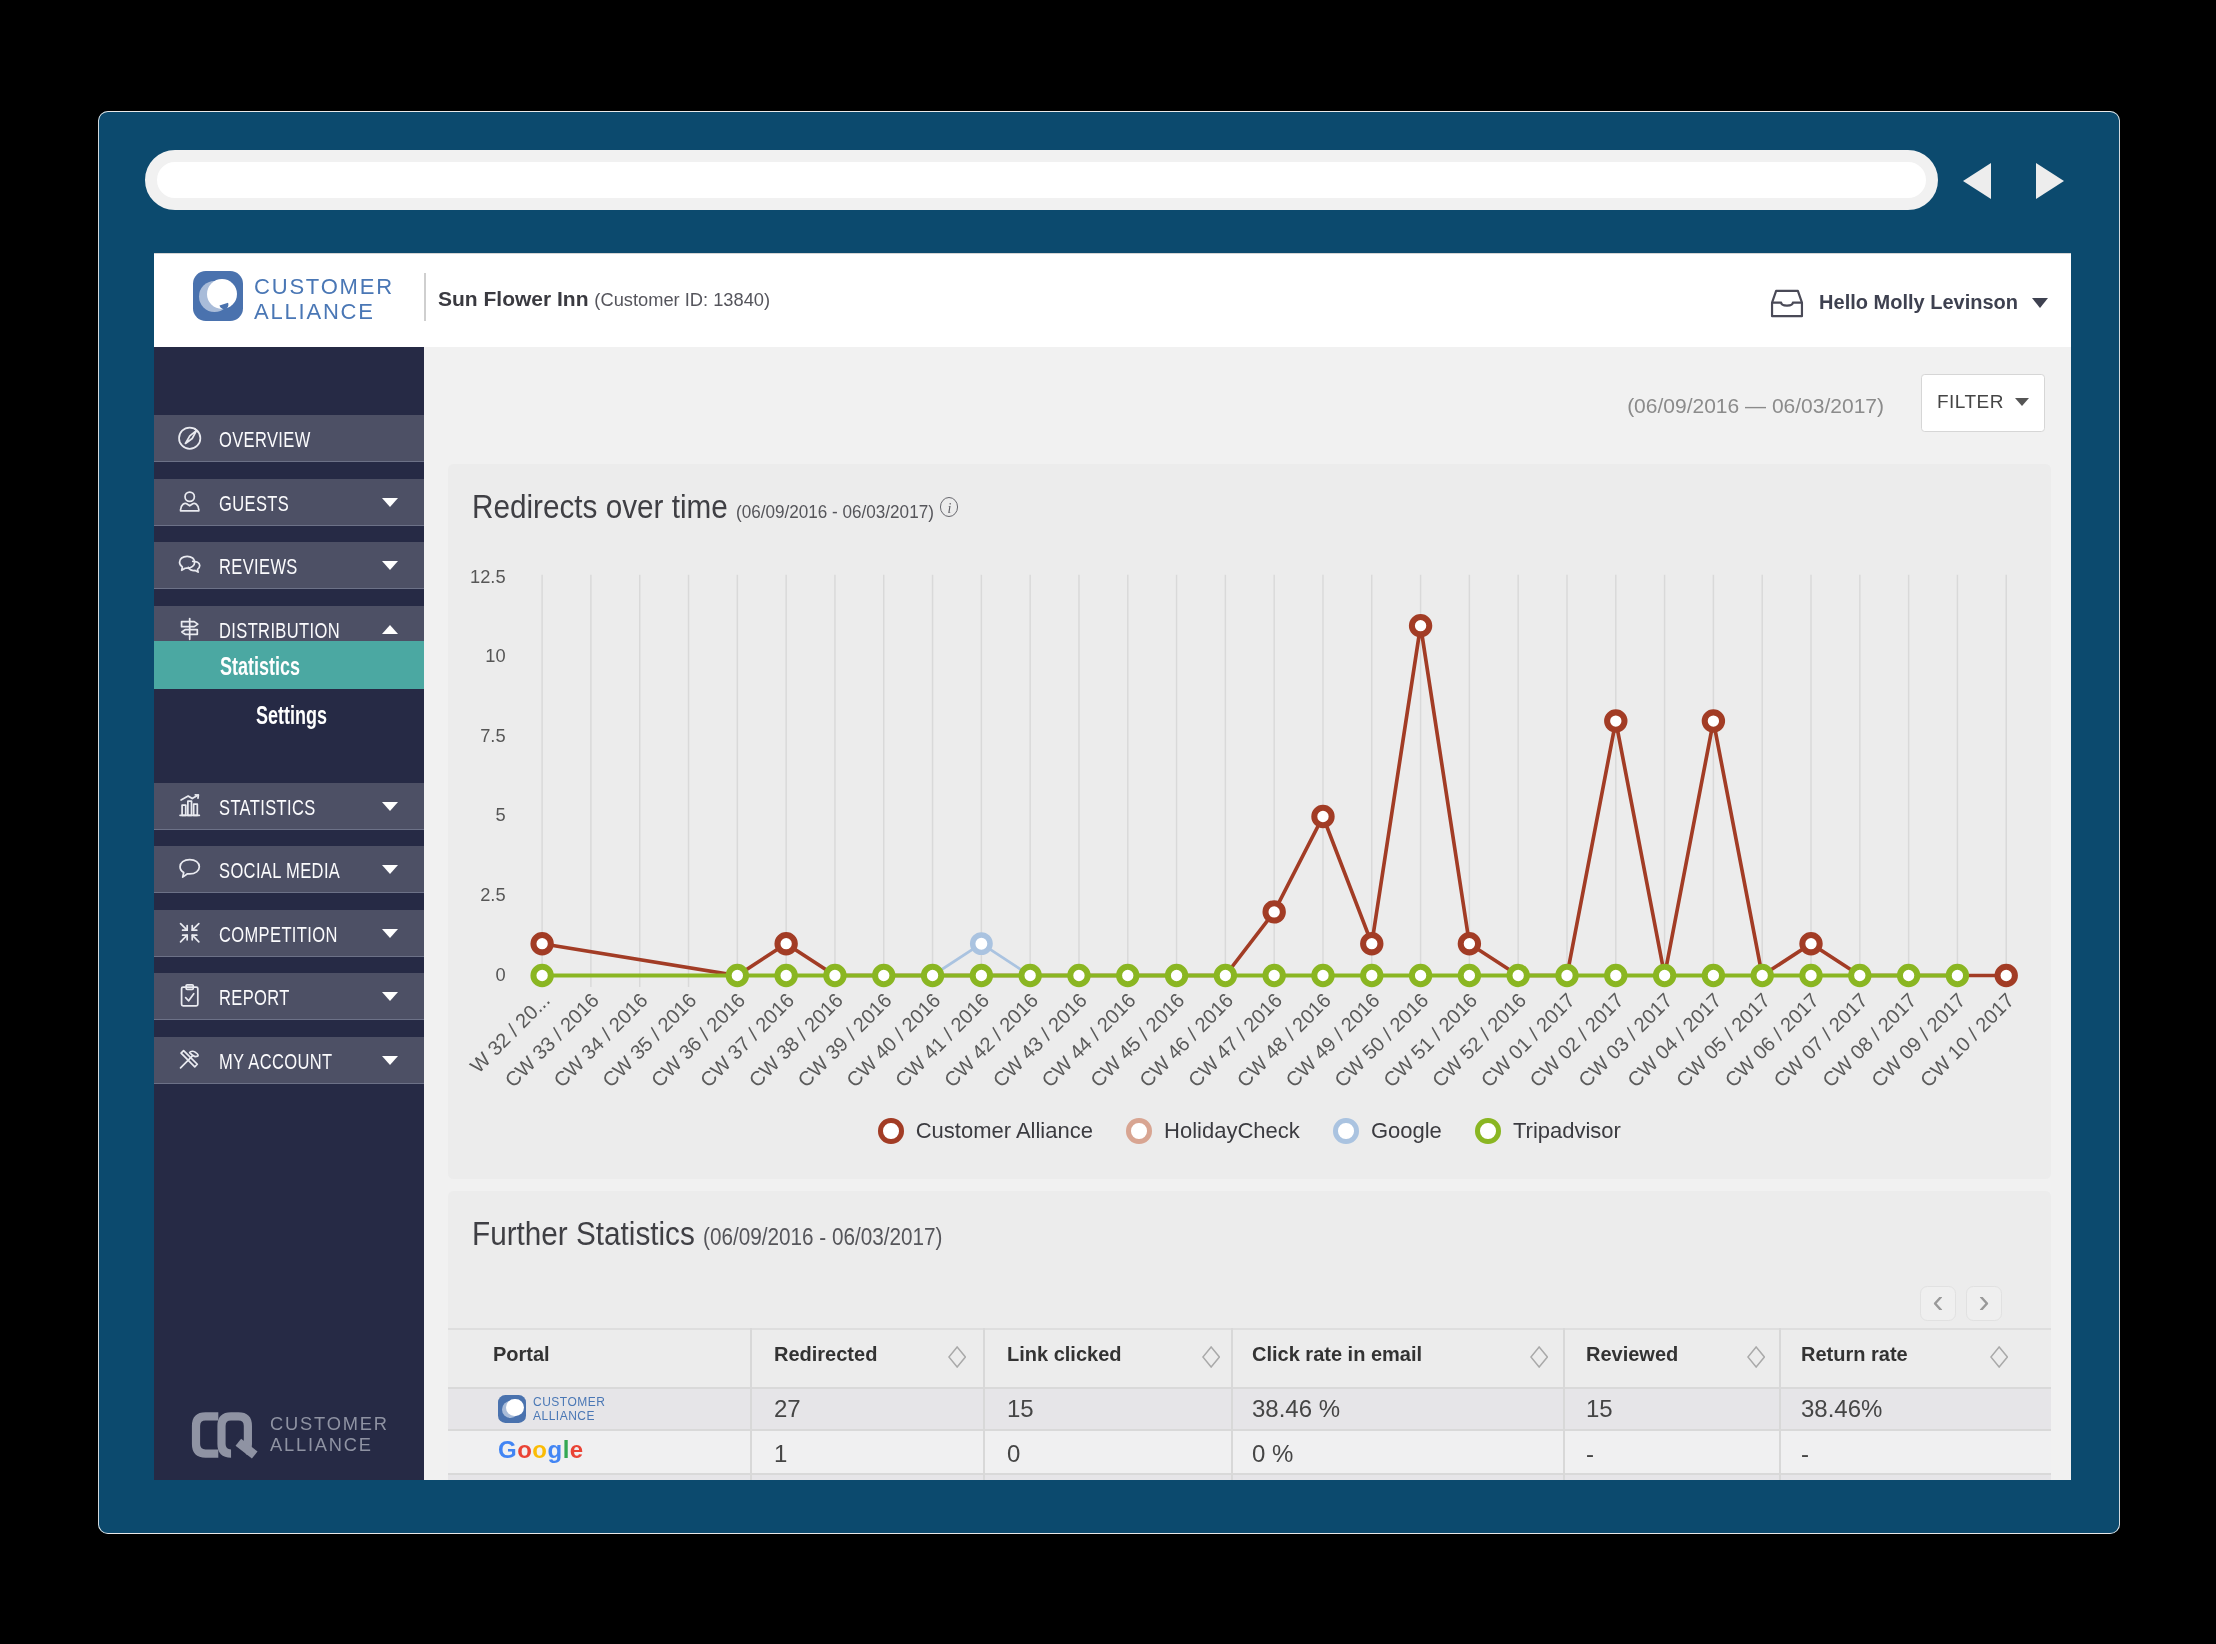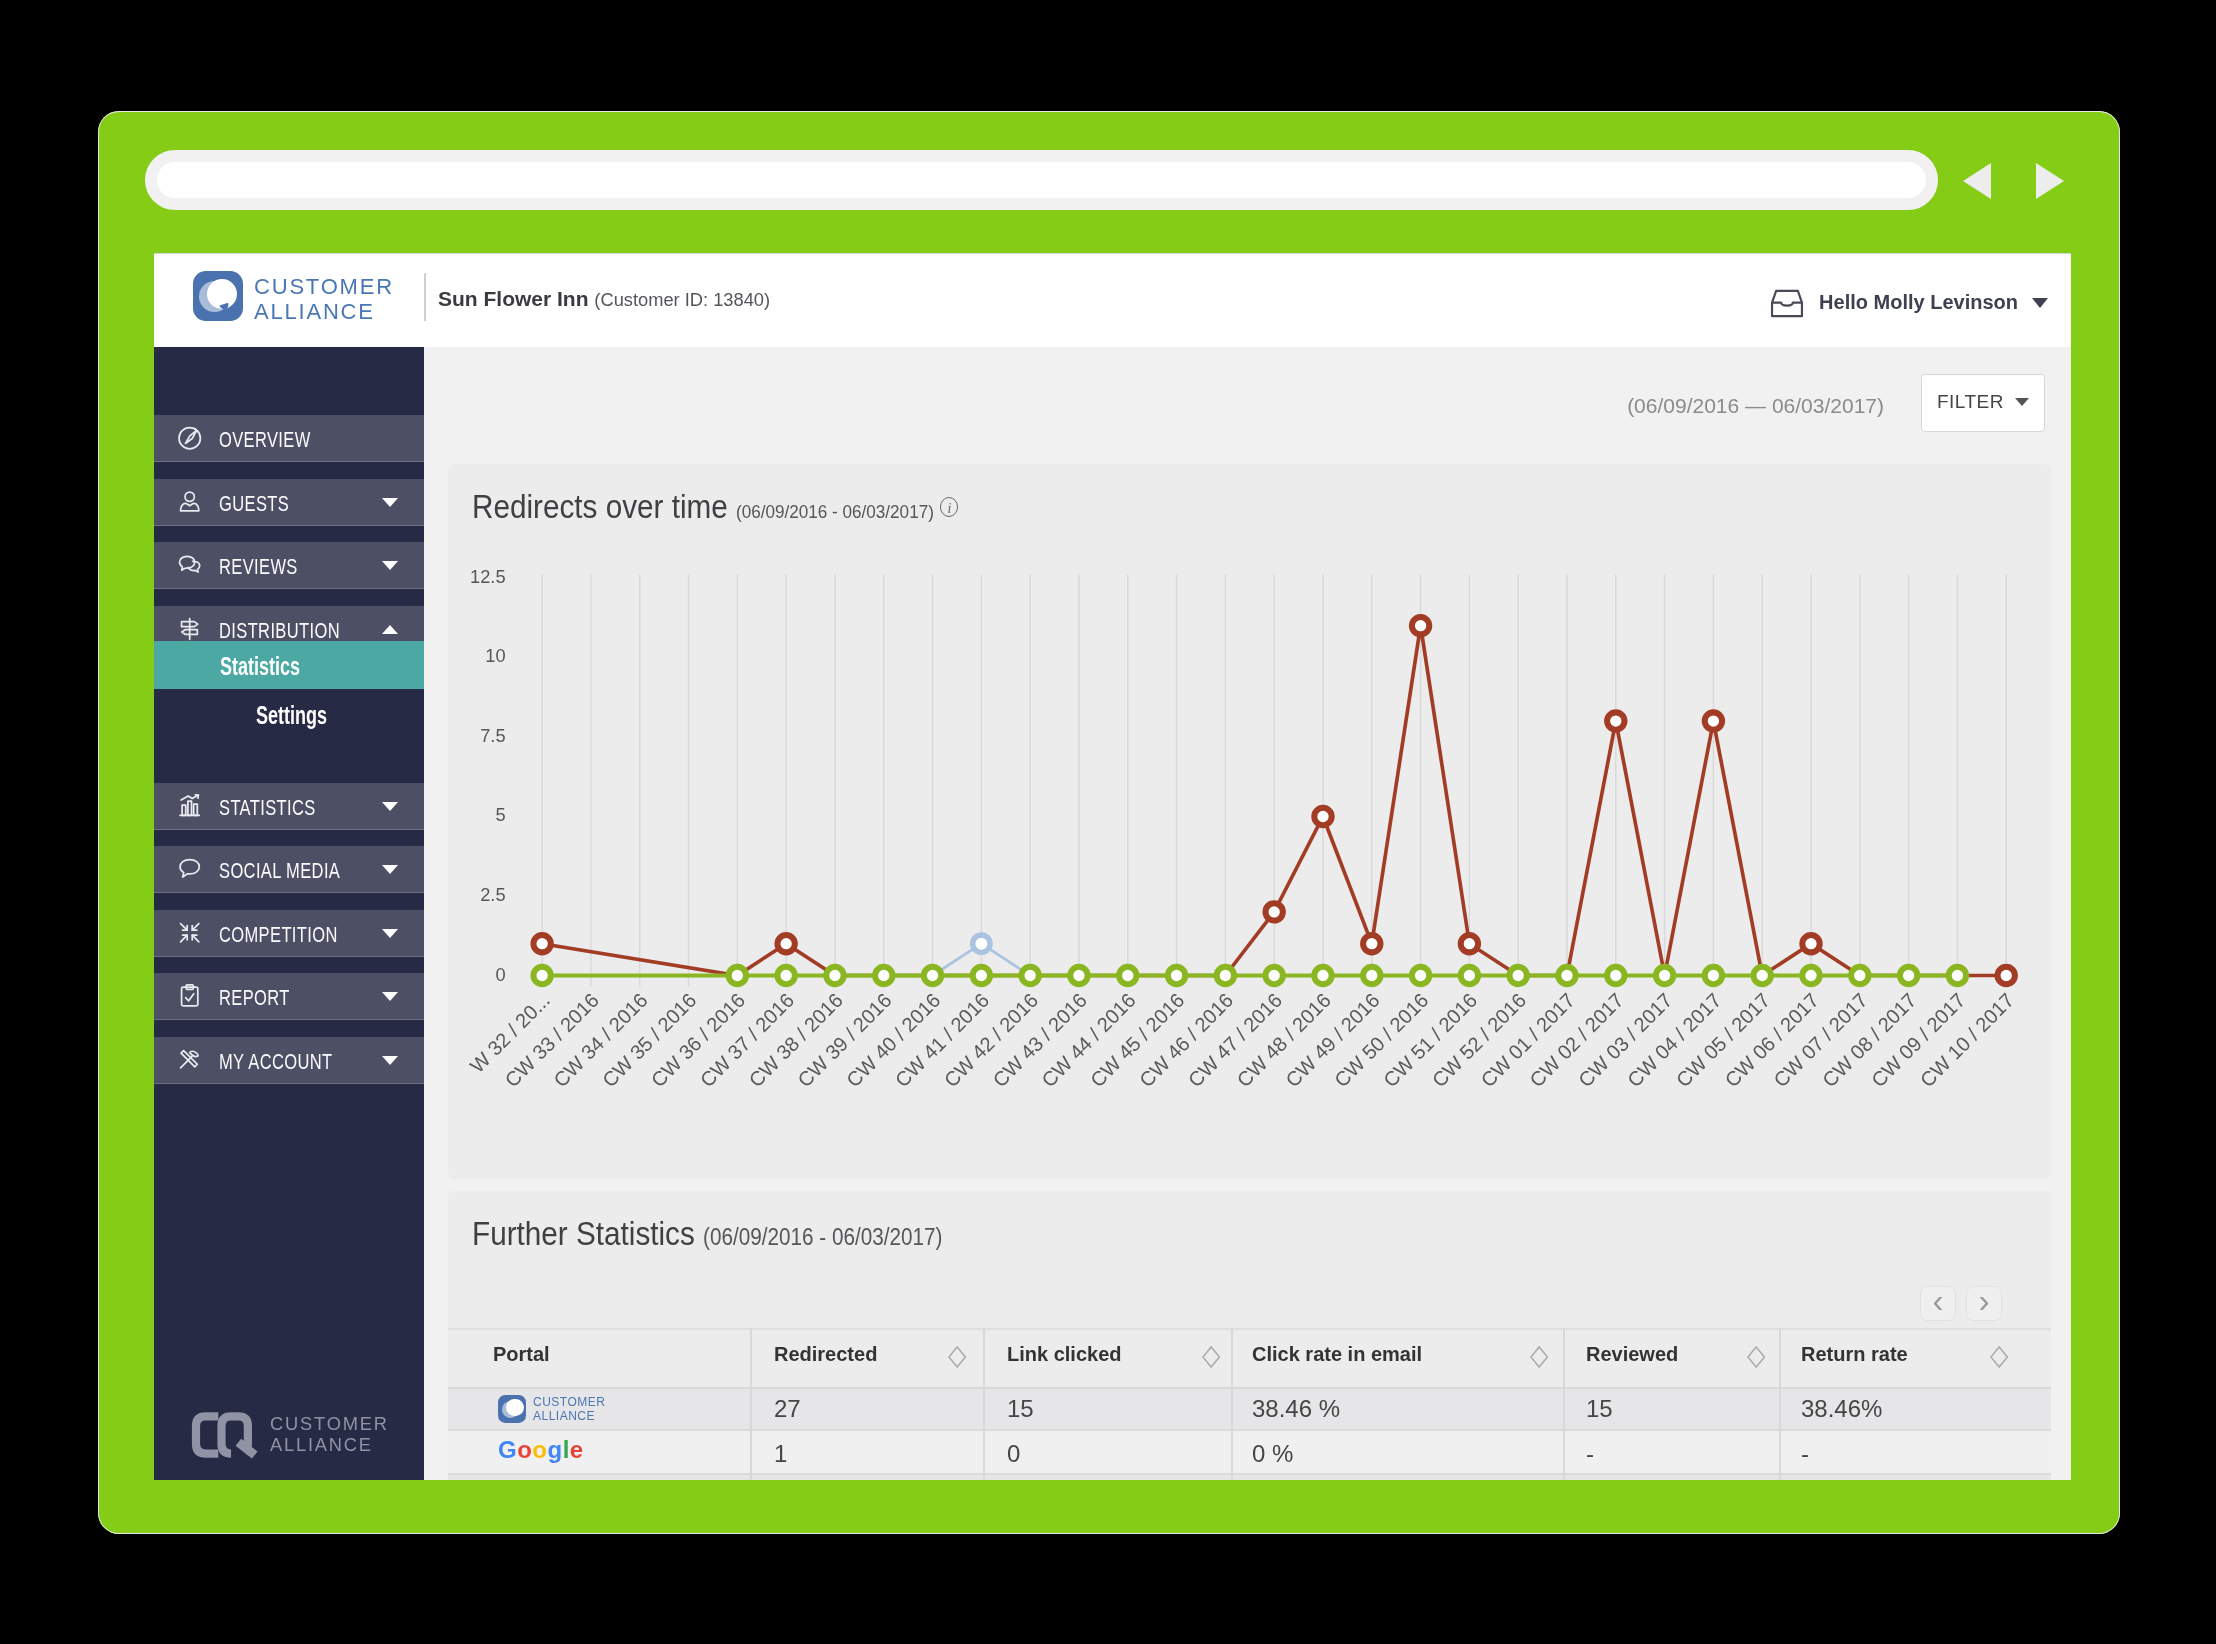--- a/index.html
+++ b/index.html
@@ -1,17 +1,17 @@
 <!DOCTYPE html>
 <html style="font-size:14.6px"><head>
 <meta charset="utf-8">
 <style>
 * { margin:0; padding:0; box-sizing:border-box; }
 html,body { width:2217px; height:1645px; background:#000; font-family:"Liberation Sans", sans-serif; overflow:hidden; }
-.frame { position:absolute; left:98px; top:111px; width:2022px; height:1423px; background:#84cc16; border-radius:21px; box-shadow:0 0 0 0.9px #e9e9e9 inset;padding-left:40px; }
+.frame { position:absolute; left:98px; top:111px; width:2022px; height:1423px; background:#0c4a6e; border-radius:10px; box-shadow:0 0 0 0.9px #e9e9e9 inset;padding-left:40px; }
 .urlbar { position:absolute; left:47px; top:39px; width:1793px; height:60px; border-radius:30px; border:12.8px solid #f1f1f1; background:#fff; }
 .arrow-l { position:absolute; left:1865px; top:52px; width:0; height:0; border-top:18.3px solid transparent; border-bottom:18.3px solid transparent; border-right:28px solid #ededed; }
 .arrow-r { position:absolute; left:1938px; top:52px; width:0; height:0; border-top:18.3px solid transparent; border-bottom:18.3px solid transparent; border-left:28px solid #ededed; }
 .app { position:absolute; left:56px; top:142px; width:1917px; height:1227px; background:#f1f1f1; overflow:hidden; border-top:1.8px solid #d4d4d4; }
 
 .header { position:absolute; left:0; top:0; width:1917px; height:93px; background:#fff; }
 .logo-ic { position:absolute; left:39px; top:17.4px; width:50px; height:50px; border-radius:12.8px; background:#4a72ae; overflow:hidden; }
 .logo-ic .cres { position:absolute; left:6.4px; top:10px; width:31px; height:31px; border-radius:50%; background:#a9bcd9; }
 .logo-ic .bub { position:absolute; left:13.7px; top:7.3px; width:30px; height:30px; border-radius:50%; background:#fff; }
 .logo-ic .tail { position:absolute; left:27.4px; top:33px; width:9.1px; height:4.6px; border-radius:0 0 5.5px 5.5px; background:#4a72ae; transform:rotate(-18deg); }
@@ -302,20 +302,26 @@
 <circle cx="1277.8" cy="559.5" r="9.5"></circle>
 <circle cx="1331.2" cy="559.5" r="9.5"></circle>
 <circle cx="1384.6" cy="559.5" r="9.5"></circle>
 <circle cx="1438.0" cy="559.5" r="9.5"></circle>
 <circle cx="1491.4" cy="559.5" r="9.5"></circle>
 <circle cx="1544.8" cy="559.5" r="9.5"></circle>
 <circle cx="1598.2" cy="559.5" r="9.5"></circle>
 <circle cx="1651.6" cy="559.5" r="9.5"></circle>
 </g>
 </svg>
+        <div class="legend">
+          <span class="it"><span class="ring" style="border:5.5px solid #a23c25"></span>Customer Alliance</span>
+          <span class="it"><span class="ring" style="border:5.5px solid #d8a592"></span>HolidayCheck</span>
+          <span class="it"><span class="ring" style="border:5.5px solid #aac3e0"></span>Google</span>
+          <span class="it"><span class="ring" style="border:5.5px solid #8ab622"></span>Tripadvisor</span>
+        </div>
       </div>
       <div class="panel2">
         <div class="ptitle">Further Statistics <span class="sub">(06/09/2016 - 06/03/2017)</span></div>
         <div class="pag" style="left:1472px">‹</div>
         <div class="pag" style="left:1518px">›</div>
         <div class="row1"></div>
         <div class="row2"></div>
         <div class="row3"></div>
         <div class="hsep" style="top:137px;background:#dedede"></div>
         <div class="hsep" style="top:196px"></div>

